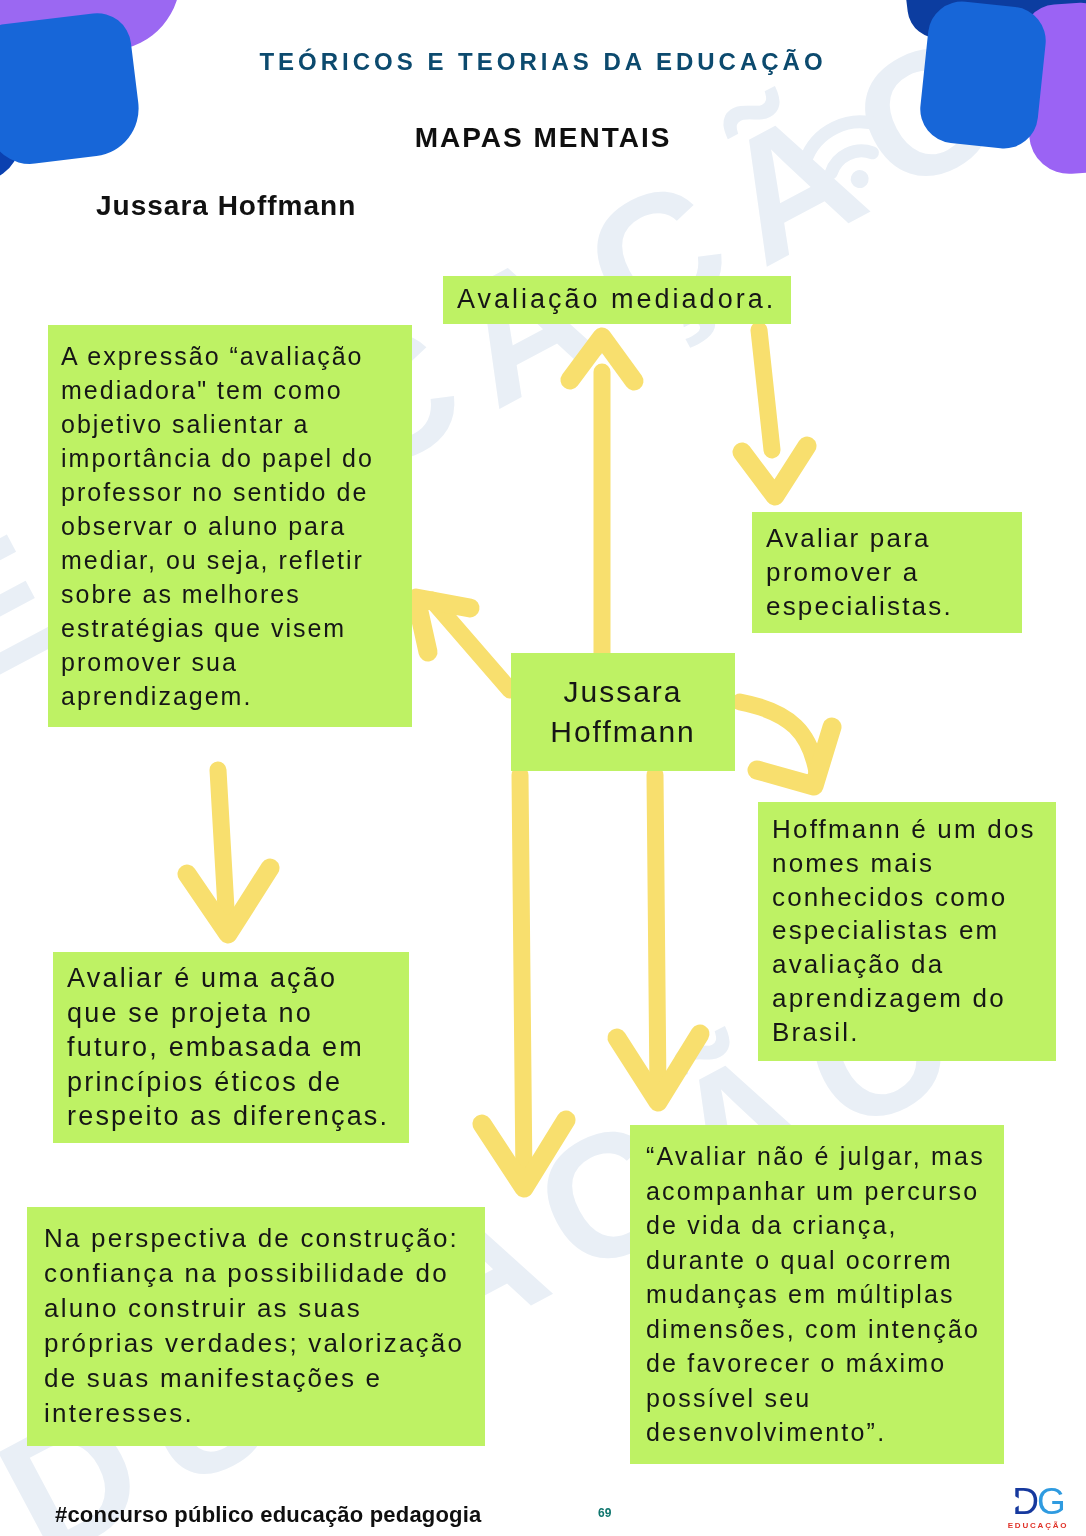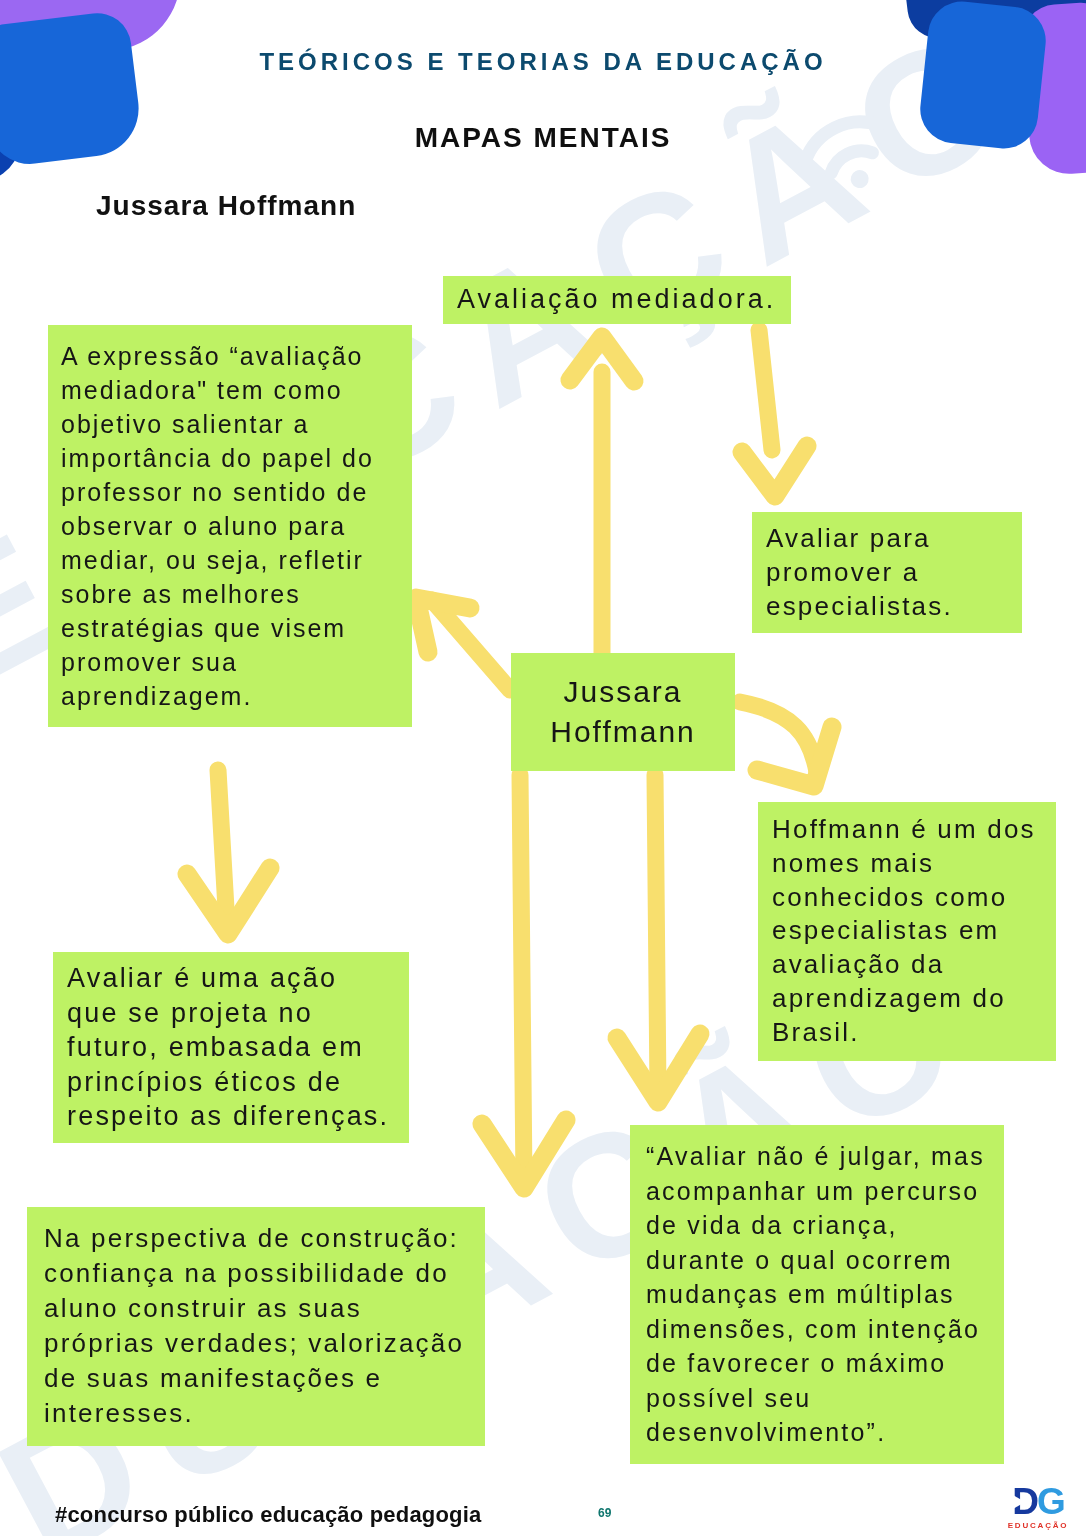--- a/index.html
+++ b/index.html
@@ -62,21 +62,21 @@
   .tl-purple{left:-36px;top:-58px;width:214px;height:104px;background:#9B68F2;border-radius:0 0 72px 64px;transform:rotate(7deg);}
   .tl-darkblue{left:-34px;top:52px;width:58px;height:132px;background:#0B41B0;border-radius:0 26px 48px 18px;transform:rotate(9deg);}
   .tl-blue{left:-16px;top:18px;width:152px;height:142px;background:#1766D8;border-radius:26px 34px 48px 42px;transform:rotate(-7deg);}
   .tr-navy{right:-12px;top:-14px;width:190px;height:44px;background:#0C3DA0;border-radius:0 0 26px 30px;transform:rotate(-7deg);}
   .tr-purple{right:-18px;top:4px;width:78px;height:170px;background:#9B63F4;border-radius:34px 18px 22px 40px;transform:rotate(-4deg);}
   .tr-blue{right:44px;top:4px;width:118px;height:142px;background:#1766D8;border-radius:34px;transform:rotate(6deg);}
   
   .foot-tag{position:absolute;z-index:4;left:55px;top:1502px;font-size:22px;font-weight:700;color:#0f0f0f;letter-spacing:0.2px;}
   .foot-page{position:absolute;z-index:4;left:598px;top:1506px;font-size:12px;font-weight:800;color:#0f766e;}
   .logo{position:absolute;z-index:6;right:12px;bottom:6px;width:72px;text-align:center;}
-  .logo-dg{position:relative;font-weight:700;font-size:37px;line-height:0.95;letter-spacing:-2px;}
+  .logo-dg{position:relative;font-weight:400;font-size:37px;line-height:0.95;letter-spacing:-2px;}
   .logo-dg .ld{color:#16399E;}
   .logo-dg .lg{color:#2F9BE0;}
   .logo-dg .play{
     position:absolute;left:11px;top:11px;width:0;height:0;
     border-left:12px solid #ffffff;border-top:7px solid transparent;border-bottom:7px solid transparent;
   }
   .logo-sub{color:#E03228;font-size:8px;font-weight:800;letter-spacing:1.8px;margin-top:2px;}
 </style>
 </head>
 <body>

